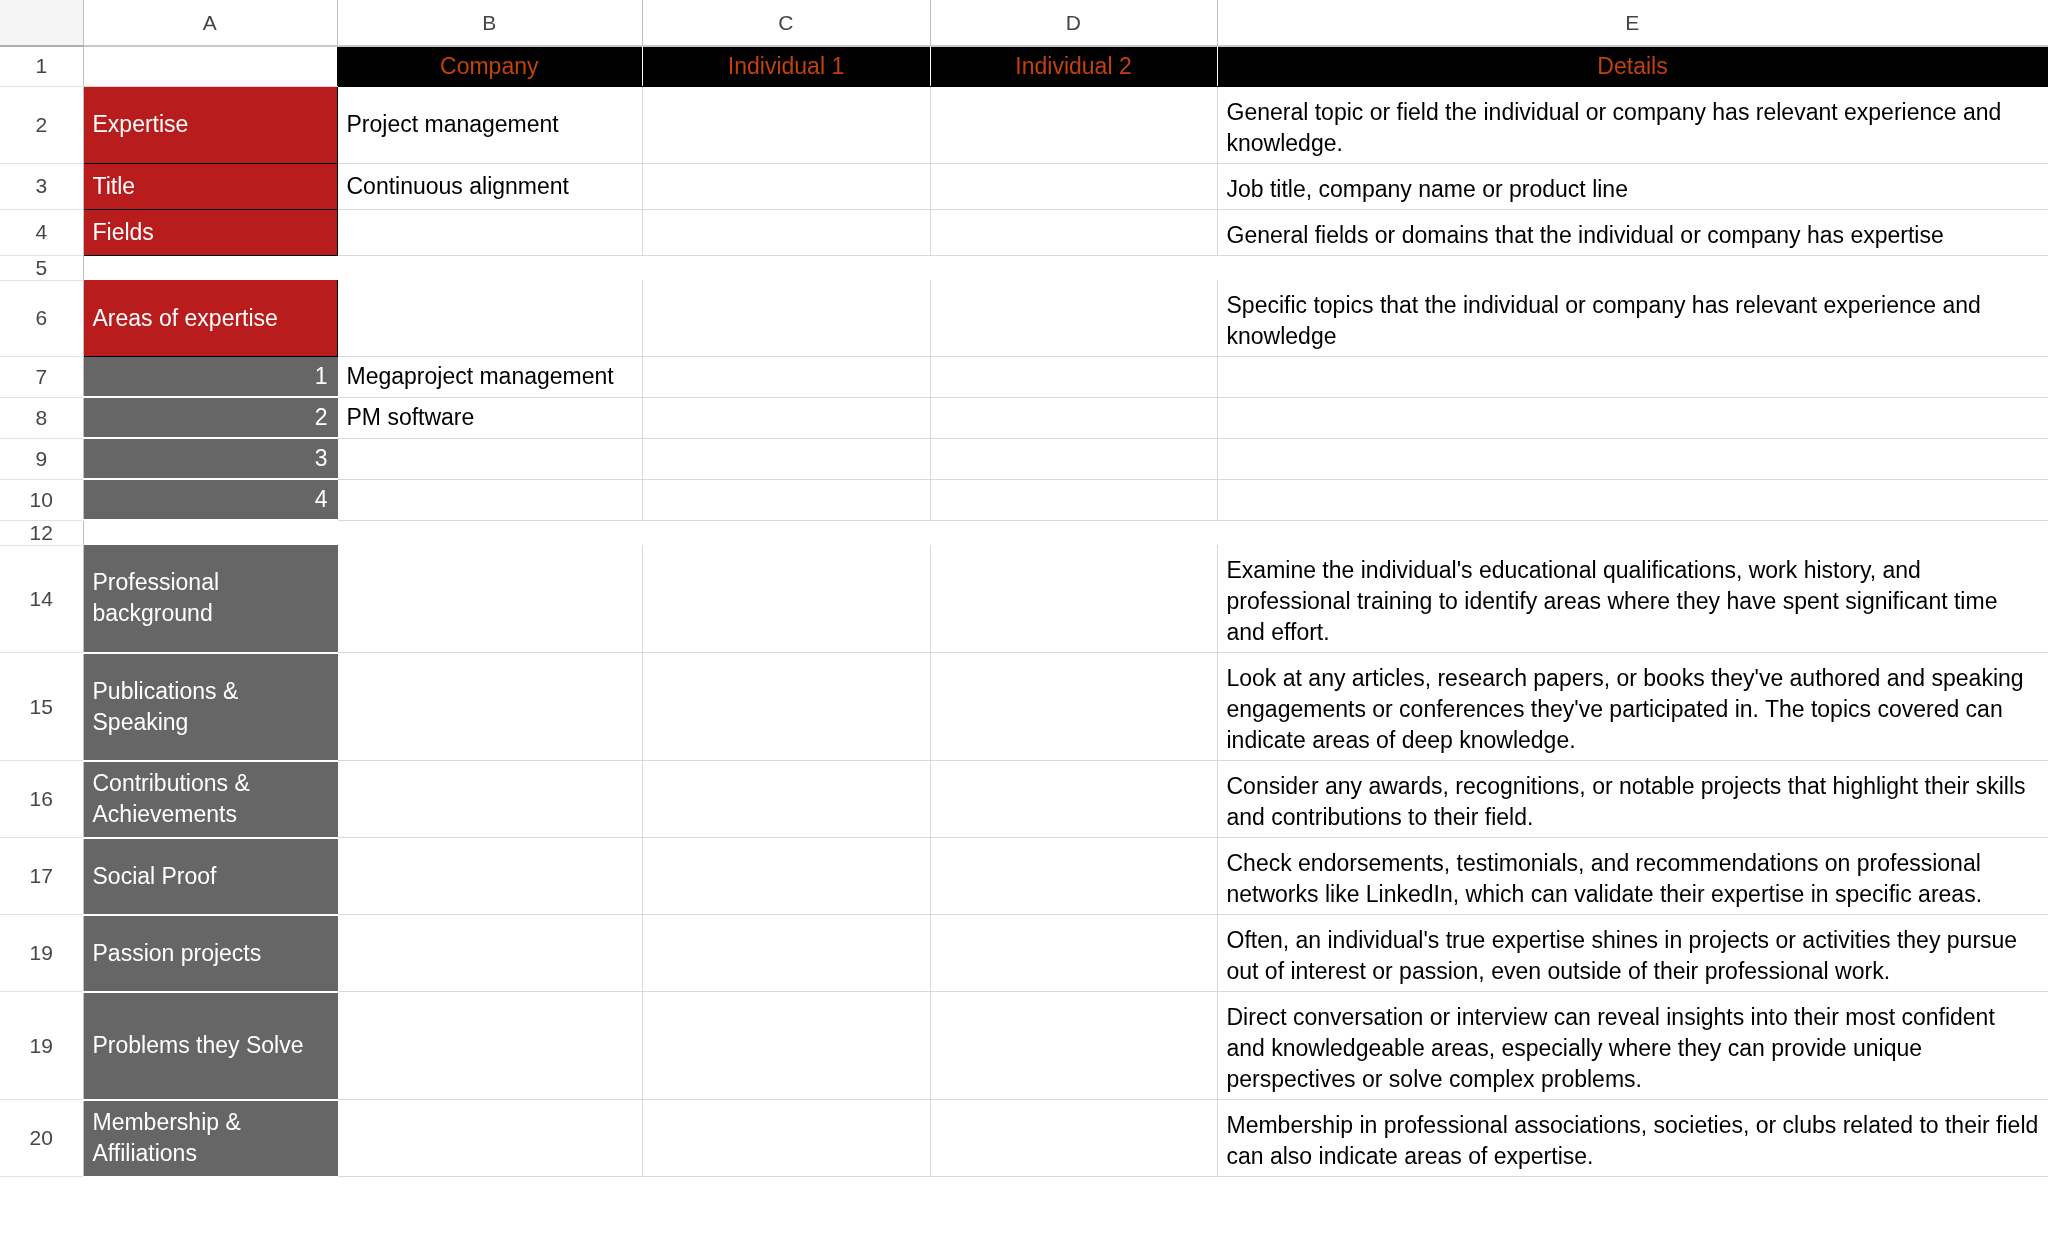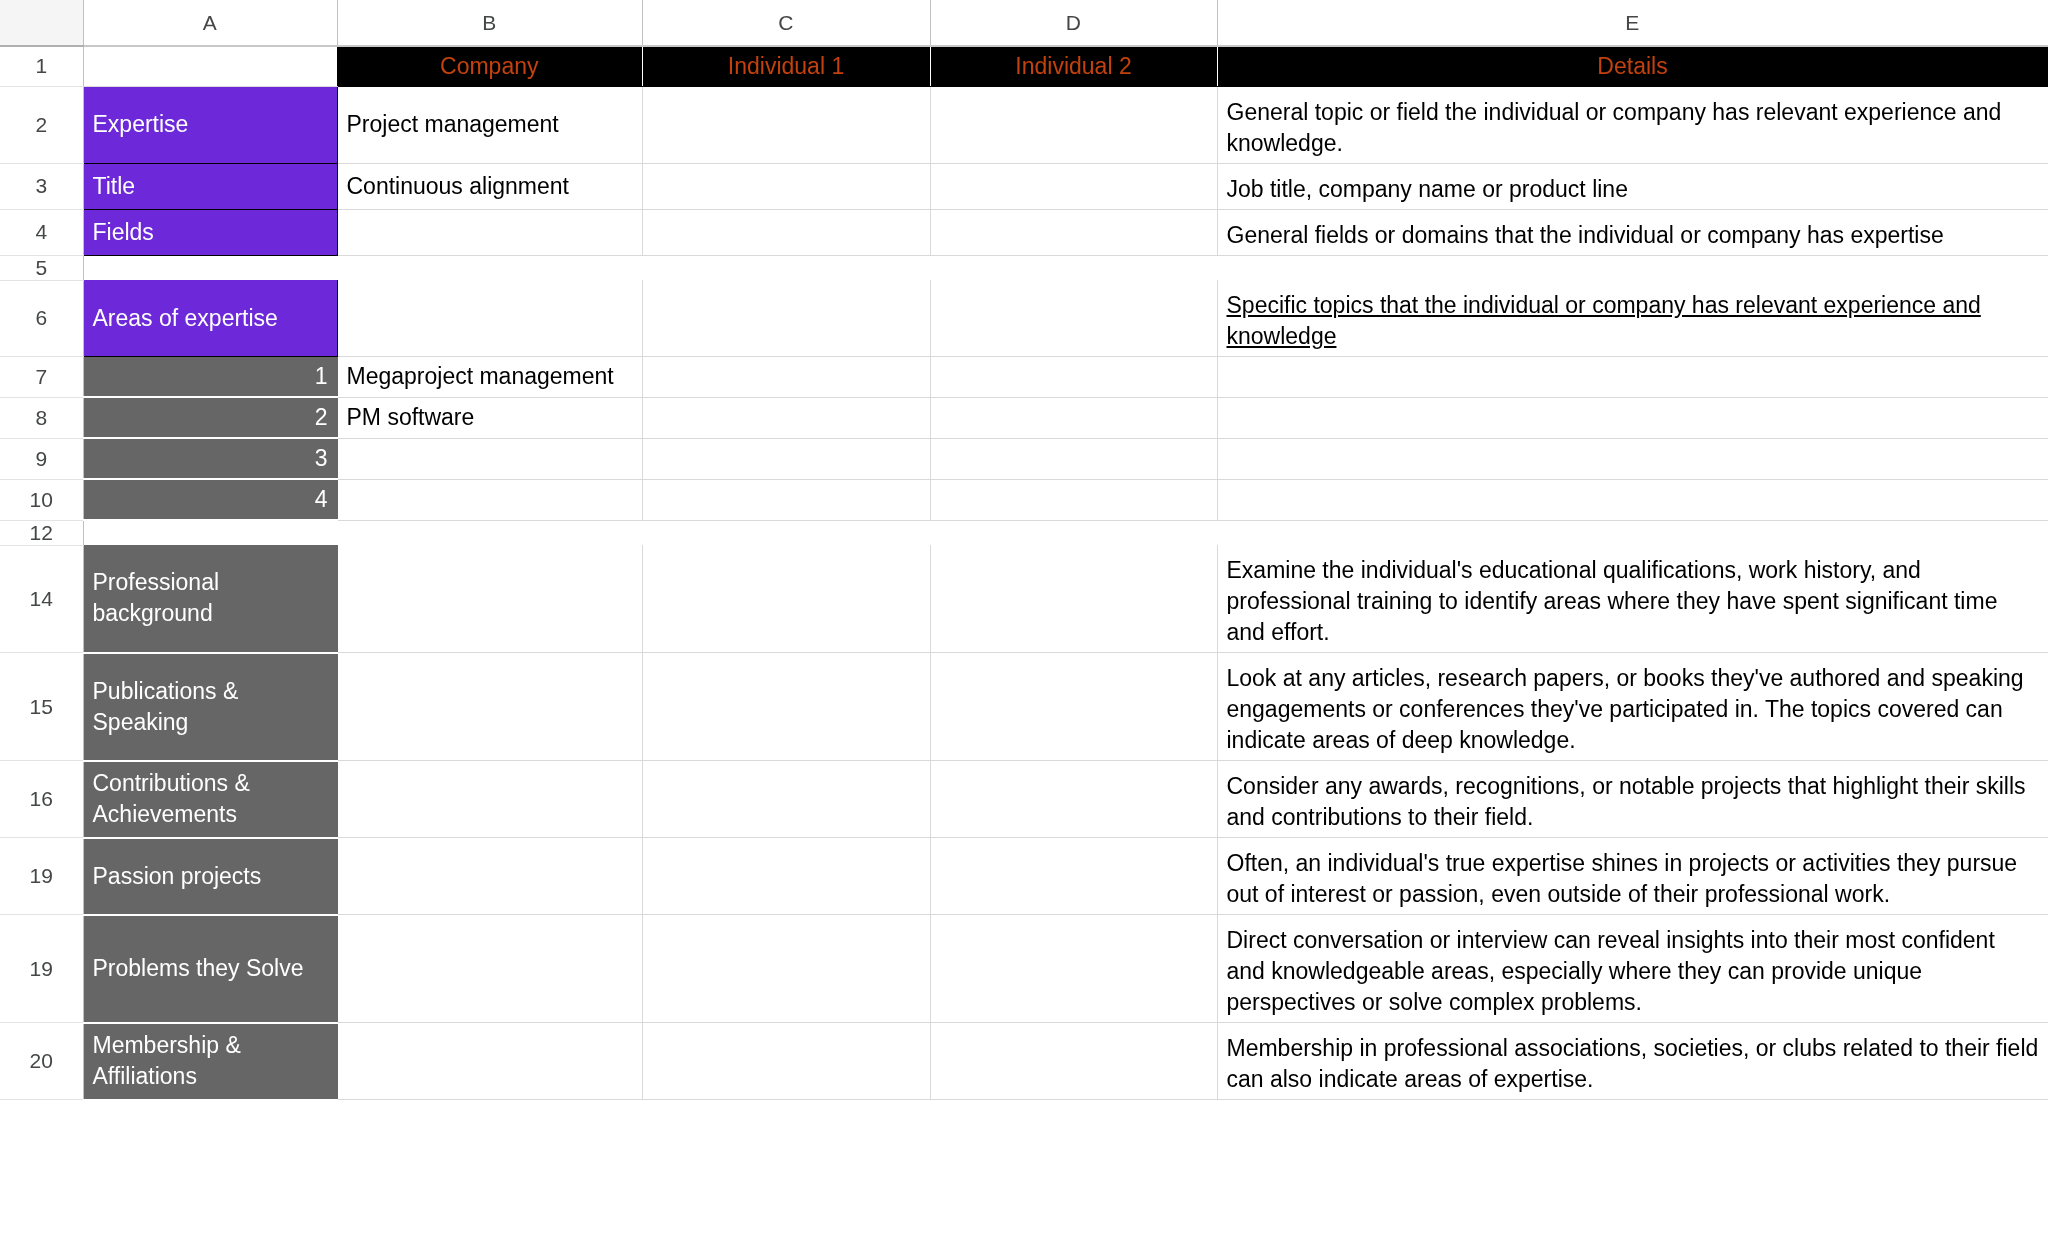--- a/index.html
+++ b/index.html
@@ -70,21 +70,21 @@
     background: #ffffff;
   }
   td.cell.empty-none {
     border-right: none;
     border-bottom: none;
     background: #ffffff;
   }
 
   
   td.fill-black {
-    background: #6d28d9;
+    background: #b91c1c;
     color: #ffffff;
     border-right: 1px solid #000000;
     border-bottom: 1px solid #000000;
   }
   td.fill-gray {
     background: #666666;
     color: #ffffff;
     border-right: 1px solid #666666;
     border-bottom: 2px solid #ffffff;
   }
@@ -172,21 +172,21 @@
           <td class="cell empty-none"></td>
           <td class="cell empty-none"></td>
           <td class="cell empty-none top" style="padding-top: 10px;"></td>
         </tr>
         <tr>
           <td class="rownum">6</td>
           <td class="cell fill-black">Areas of expertise</td>
           <td class="cell"></td>
           <td class="cell"></td>
           <td class="cell"></td>
-          <td class="cell top" style="padding-top: 10px; text-decoration: underline;">Specific topics that the individual or company has relevant experience and knowledge</td>
+          <td class="cell top" style="padding-top: 10px;">Specific topics that the individual or company has relevant experience and knowledge</td>
         </tr>
         <tr>
           <td class="rownum">7</td>
           <td class="cell fill-gray right">1</td>
           <td class="cell">Megaproject management</td>
           <td class="cell"></td>
           <td class="cell"></td>
           <td class="cell top" style="padding-top: 10px;"></td>
         </tr>
         <tr>
@@ -239,20 +239,28 @@
         </tr>
         <tr>
           <td class="rownum">16</td>
           <td class="cell fill-gray">Contributions &amp; Achievements</td>
           <td class="cell"></td>
           <td class="cell"></td>
           <td class="cell"></td>
           <td class="cell top" style="padding-top: 10px;">Consider any awards, recognitions, or notable projects that highlight their skills and contributions to their field.</td>
         </tr>
         <tr>
+          <td class="rownum">17</td>
+          <td class="cell fill-gray">Social Proof</td>
+          <td class="cell"></td>
+          <td class="cell"></td>
+          <td class="cell"></td>
+          <td class="cell top" style="padding-top: 10px;">Check endorsements, testimonials, and recommendations on professional networks like LinkedIn, which can validate their expertise in specific areas.</td>
+        </tr>
+        <tr>
           <td class="rownum">19</td>
           <td class="cell fill-gray">Passion projects</td>
           <td class="cell"></td>
           <td class="cell"></td>
           <td class="cell"></td>
           <td class="cell top" style="padding-top: 10px;">Often, an individual's true expertise shines in projects or activities they pursue out of interest or passion, even outside of their professional work.</td>
         </tr>
         <tr>
           <td class="rownum">19</td>
           <td class="cell fill-gray">Problems they Solve</td>

